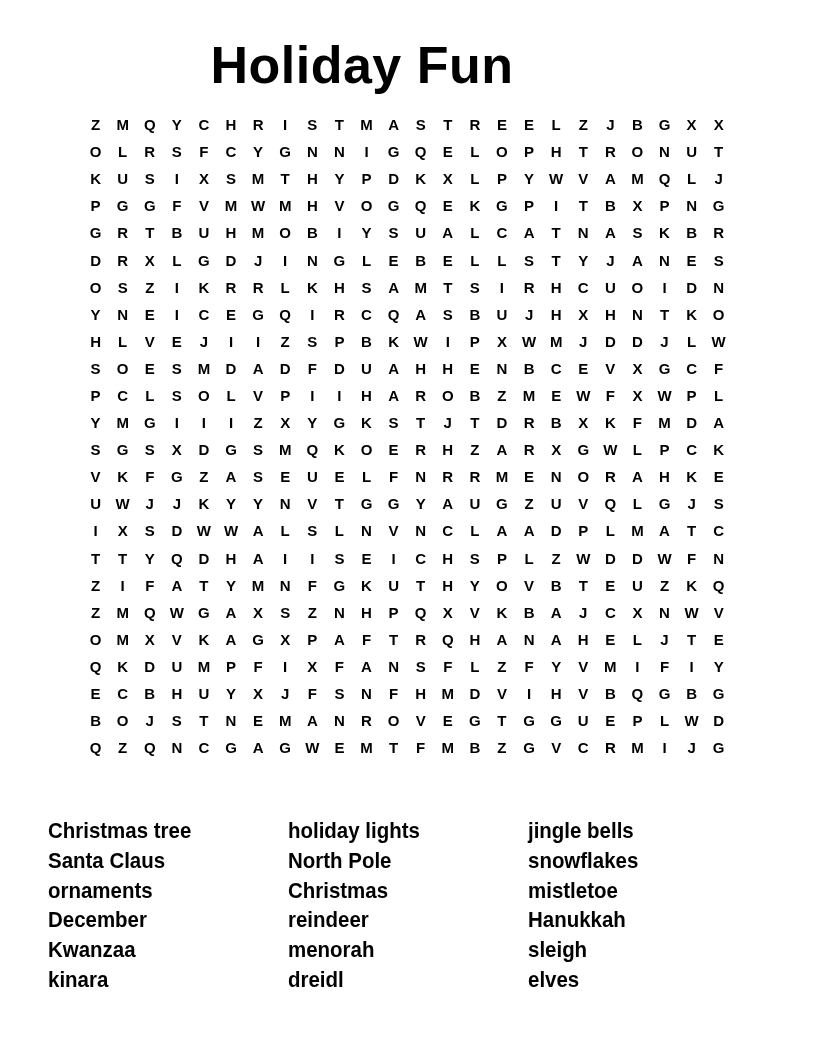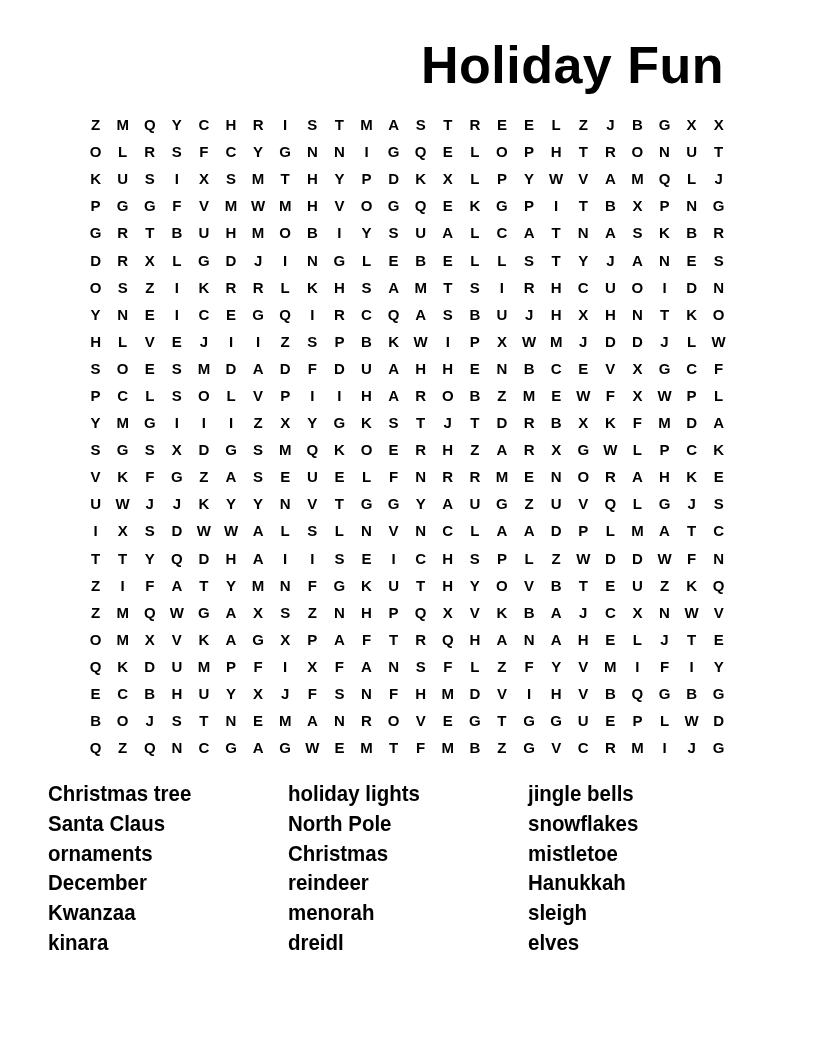--- a/index.html
+++ b/index.html
@@ -1,33 +1,33 @@
 <!DOCTYPE html>
 <html><head>
   <meta charset="utf-8">
   <style>
     html, body { margin: 0; padding: 0; background: #ffffff; }
     body { width: 816px; height: 1056px; position: relative; overflow: hidden; color: #000; }
     .title {
-      position: absolute; left: 0; top: 30px; width: 724px; text-align: right;
+      position: absolute; left: 0; top: 30px; width: 724px; text-align: center;
       font-family: "Liberation Sans", sans-serif; font-weight: bold; font-size: 52px;
       line-height: 70px; letter-spacing: 0.5px;
     }
     .grid {
       position: absolute; left: 82px; top: 111px;
       display: grid;
       grid-template-columns: repeat(24, 27.1px);
       grid-auto-rows: 27.1px;
     }
     .cell {
       font-family: "Liberation Sans", sans-serif; font-weight: bold; font-size: 15px;
       display: flex; align-items: center; justify-content: center;
     }
     .words {
-      position: absolute; left: 48px; top: 779px;
+      position: absolute; left: 48px; top: 816px;
       display: grid; grid-template-columns: 240px 240px 240px;
       grid-auto-rows: 29.8px;
     }
     .word {
       font-family: "Liberation Sans", sans-serif; font-weight: bold; font-size: 22px;
       line-height: 29.8px; white-space: nowrap; transform: scaleX(0.93); transform-origin: left center;
     }
   </style>
 </head>
 <body>

